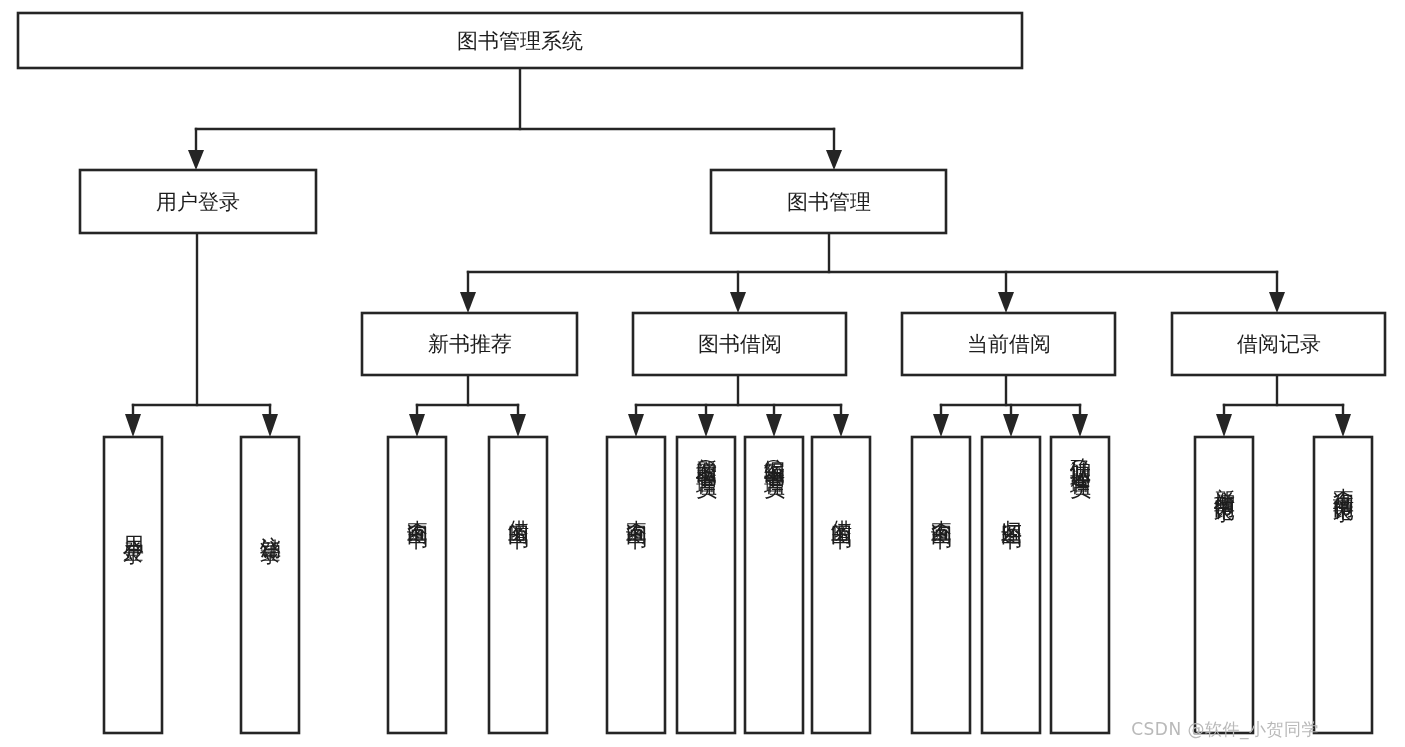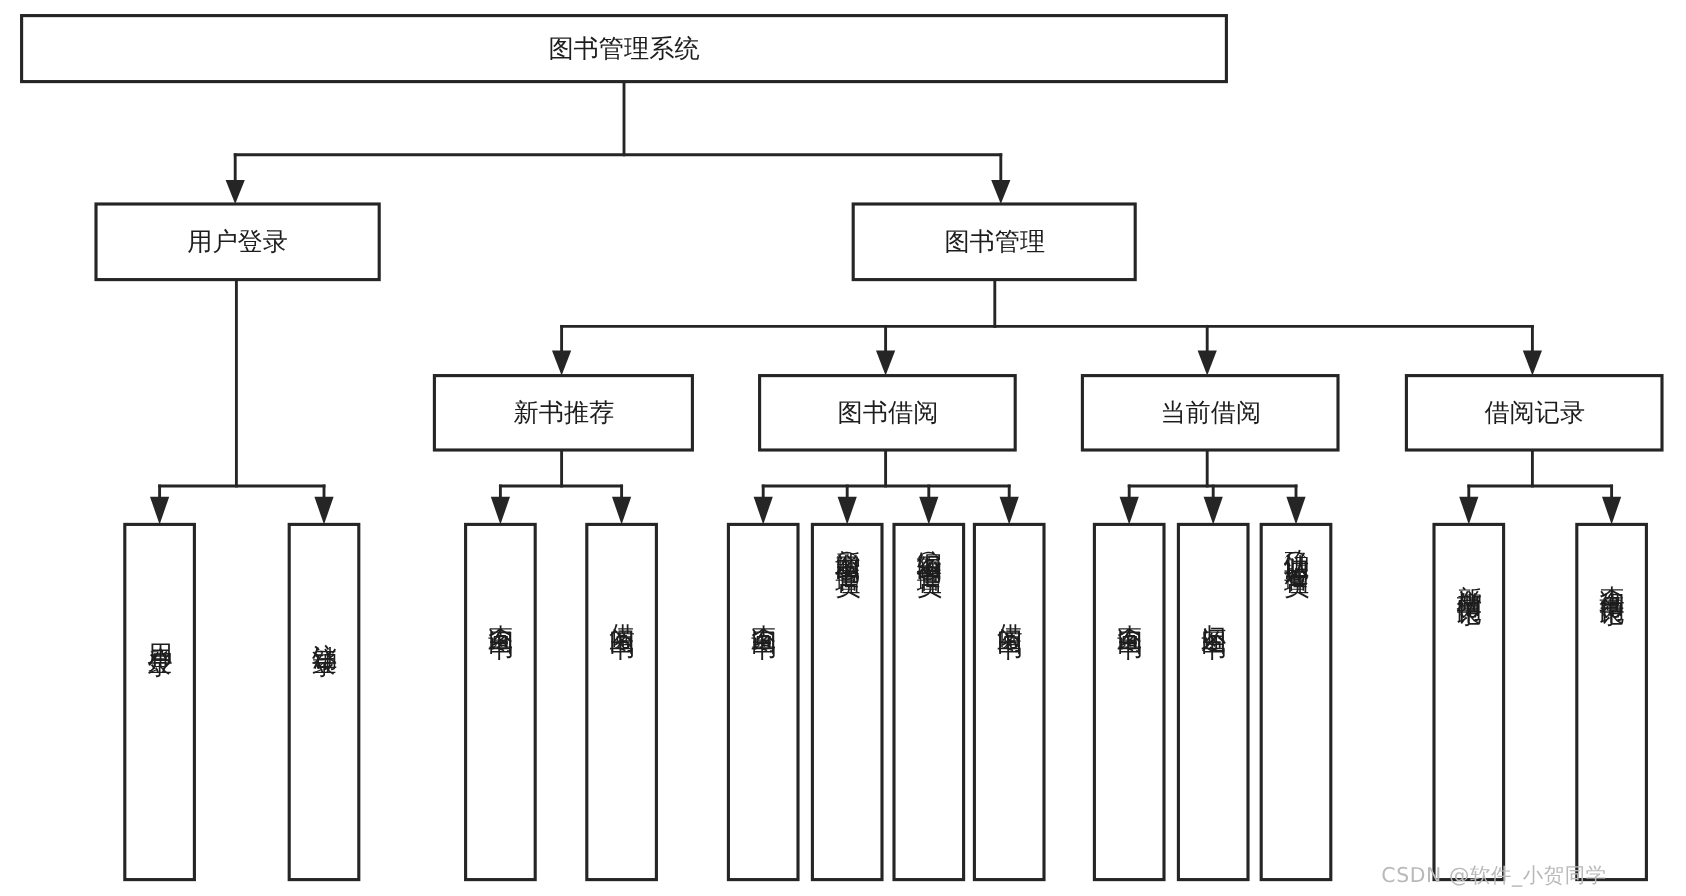--- a/index.html
+++ b/index.html
@@ -62,21 +62,21 @@
     text-orientation: upright;
     font-family: "DejaVu Sans", "Liberation Sans", sans-serif;
     font-size: 21px;
     line-height: 1.28;
     letter-spacing: 3px;
     color: #1d1d1d;
     white-space: nowrap;
   }
   .watermark {
     position: absolute;
-    right: 4px;
+    right: 24px;
     bottom: 6px;
     font-family: "DejaVu Sans", "Liberation Sans", sans-serif;
     font-size: 17px;
     color: #b9b9b9;
     letter-spacing: 0.5px;
     white-space: nowrap;
     margin-left: 34px;
   }
 </style>
 </head>

